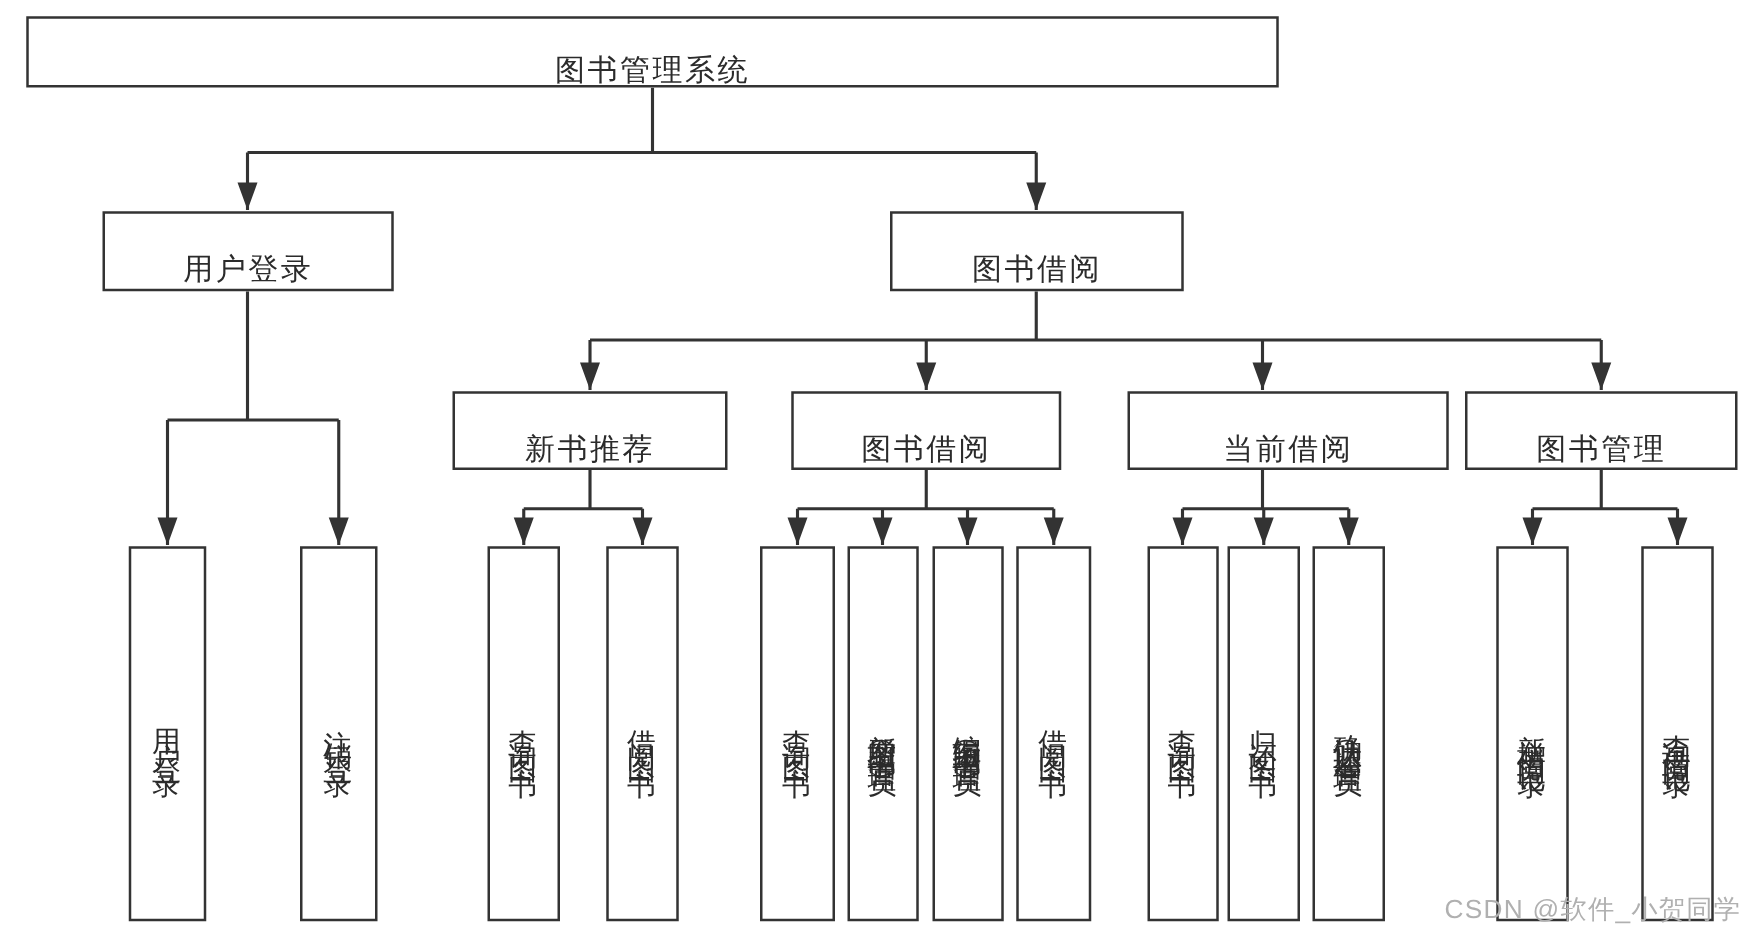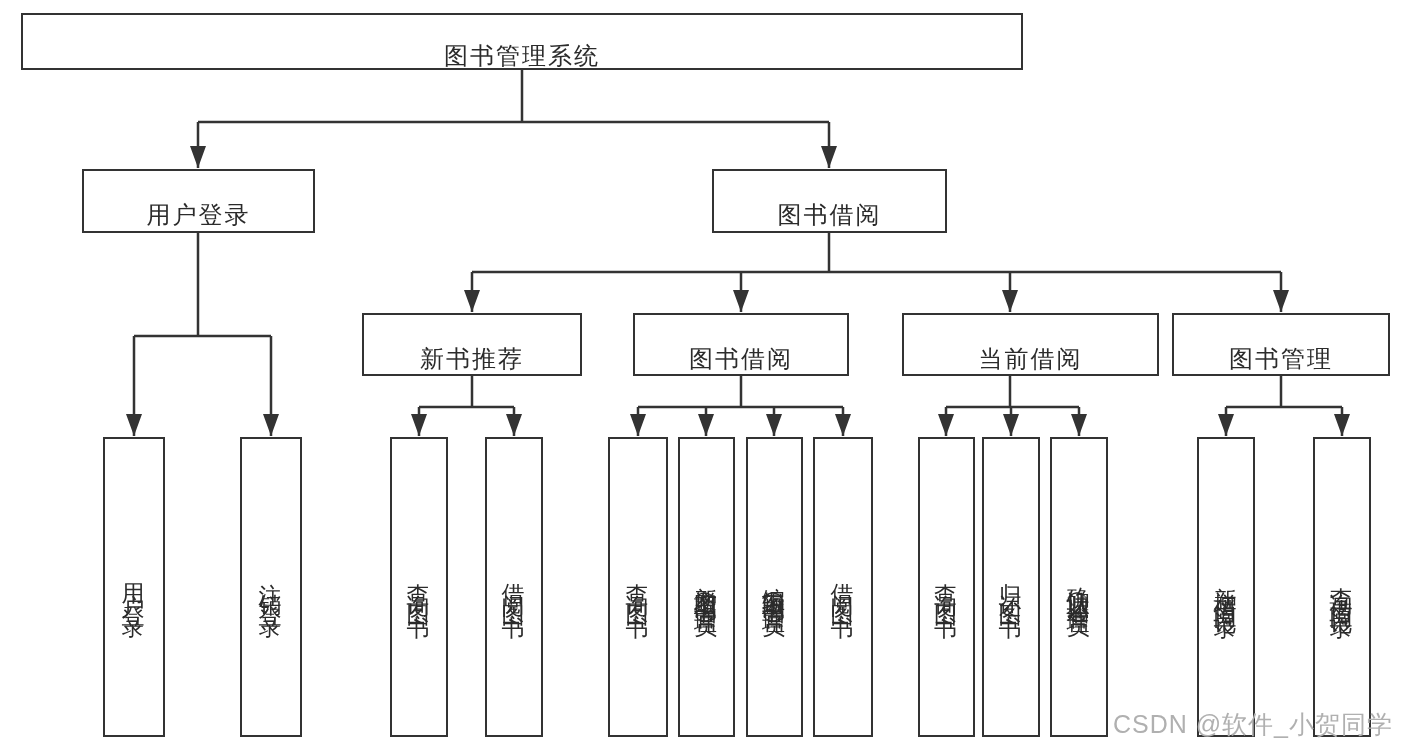--- a/index.html
+++ b/index.html
@@ -54,21 +54,21 @@
     text-orientation: mixed;
     font-size: 23px;
     letter-spacing: 11px;
   }
   .leaf.ls6 span { letter-spacing: 6px; }
   .leaf.ls9 span { letter-spacing: 4px; }
   .watermark {
     position: absolute;
     right: 12px;
     bottom: 6px;
-    font-size: 25px;
+    font-size: 21px;
     letter-spacing: 1px;
     color: var(--watermark, #b0b0b0);
     z-index: 2;
   }
 </style>
 </head>
 <body>
 
 <div class="stage">
 

